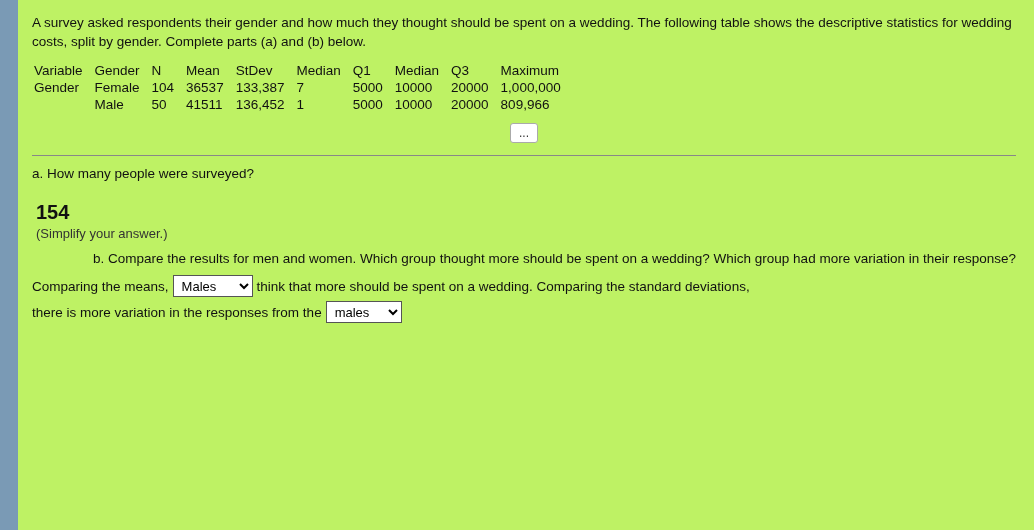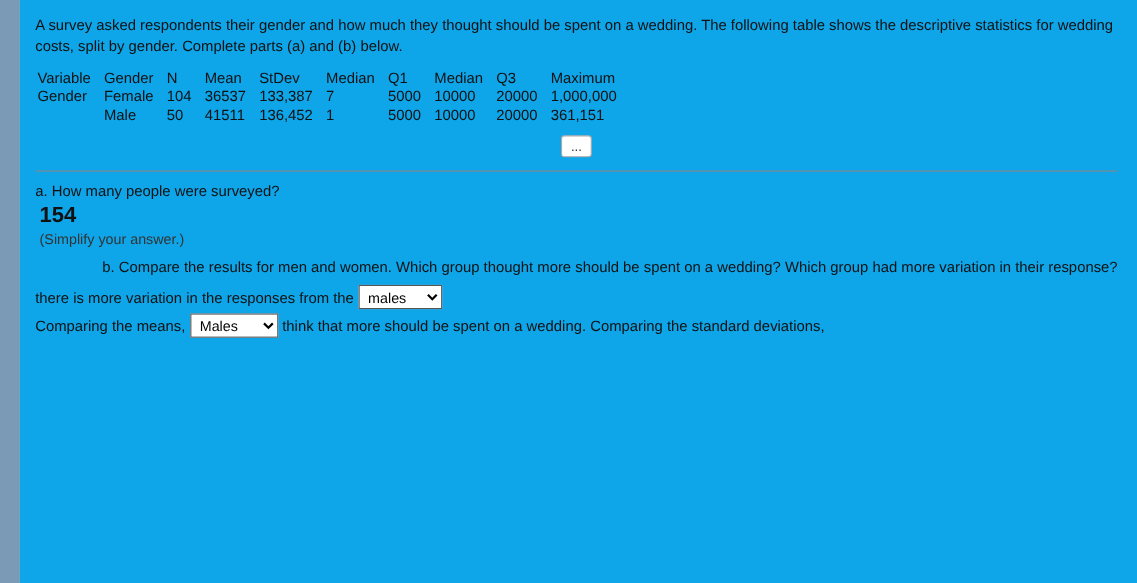--- a/index.html
+++ b/index.html
@@ -12,21 +12,21 @@
       display: flex;
       align-items: stretch;
     }
     .left-bar {
       width: 18px;
       background: #7a9ab5;
       flex-shrink: 0;
     }
     .main-content {
       flex: 1;
-      background: #0ea5e9;
+      background: #bef264;
       padding: 14px 18px 14px 14px;
       display: flex;
       flex-direction: column;
       gap: 0;
     }
     .intro-text {
       font-size: 13.5px;
       color: #111;
       line-height: 1.4;
       margin-bottom: 10px;
@@ -67,21 +67,21 @@
       border-top: 1.5px solid #888;
       margin: 6px 0 10px 0;
     }
     .section-a, .section-b {
       margin-bottom: 8px;
     }
     .section-label {
       font-size: 13.5px;
       color: #111;
       font-weight: normal;
-      margin-bottom: 4px;
+      margin-bottom: 20px;
     }
     .answer-line {
       font-size: 20px;
       font-weight: bold;
       color: #111;
       margin-left: 4px;
       margin-bottom: 2px;
     }
     .answer-note {
       font-size: 13px;
@@ -158,52 +158,52 @@
         <tr>
           <td></td>
           <td>Male</td>
           <td>50</td>
           <td>41511</td>
           <td>136,452</td>
           <td>1</td>
           <td>5000</td>
           <td>10000</td>
           <td>20000</td>
-          <td>361,151</td>
+          <td>809,966</td>
         </tr>
       </tbody>
     </table>
   </div>
 
   <div class="expand-btn-row">
     <button class="expand-btn">...</button>
   </div>
 
   <hr class="bottom-divider">
 
   <div class="section-a">
     <div class="section-label">a. How many people were surveyed?</div>
     <div class="answer-line">154</div>
     <div class="answer-note">(Simplify your answer.)</div>
   </div>
 
   <div class="section-b">
     <div class="section-b-text">b. Compare the results for men and women. Which group thought more should be spent on a wedding? Which group had more variation in their response?</div>
-
-    <div class="inline-row">
-      <span class="inline-text">there is more variation in the responses from the</span>
-      <select class="inline-select">
-        <option>males</option>
-        <option>females</option>
-      </select>
-    </div>
 
     <div class="inline-row">
       <span class="inline-text">Comparing the means,</span>
       <select class="inline-select">
         <option>Males</option>
         <option>Females</option>
       </select>
       <span class="inline-text">think that more should be spent on a wedding. Comparing the standard deviations,</span>
     </div>
+
+    <div class="inline-row">
+      <span class="inline-text">there is more variation in the responses from the</span>
+      <select class="inline-select">
+        <option>males</option>
+        <option>females</option>
+      </select>
+    </div>
   </div>
 
 </div>
 
 </body></html>

